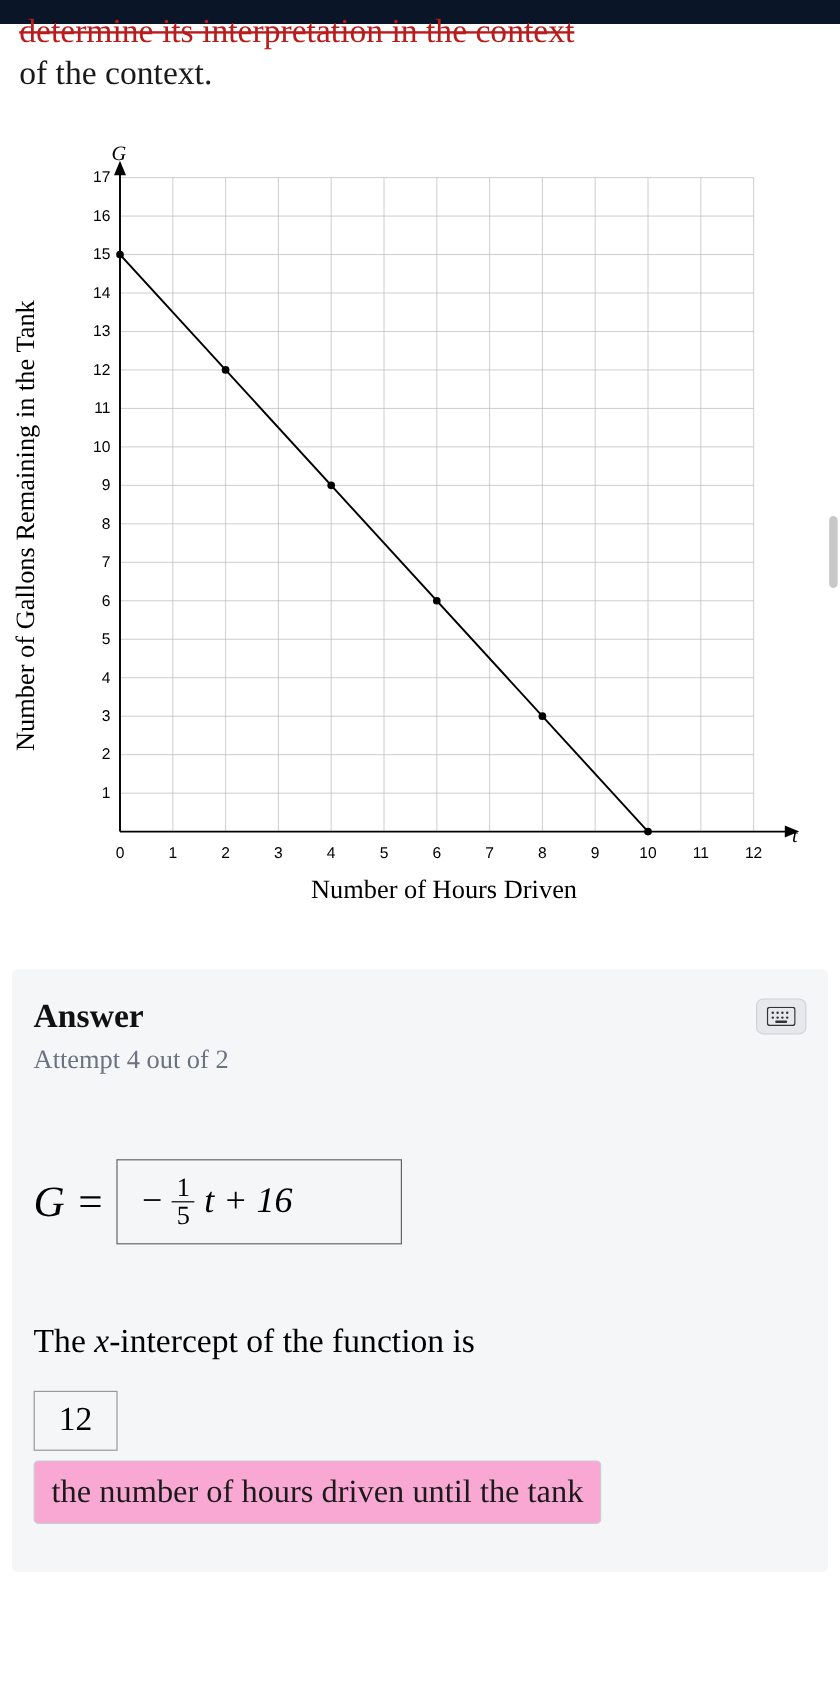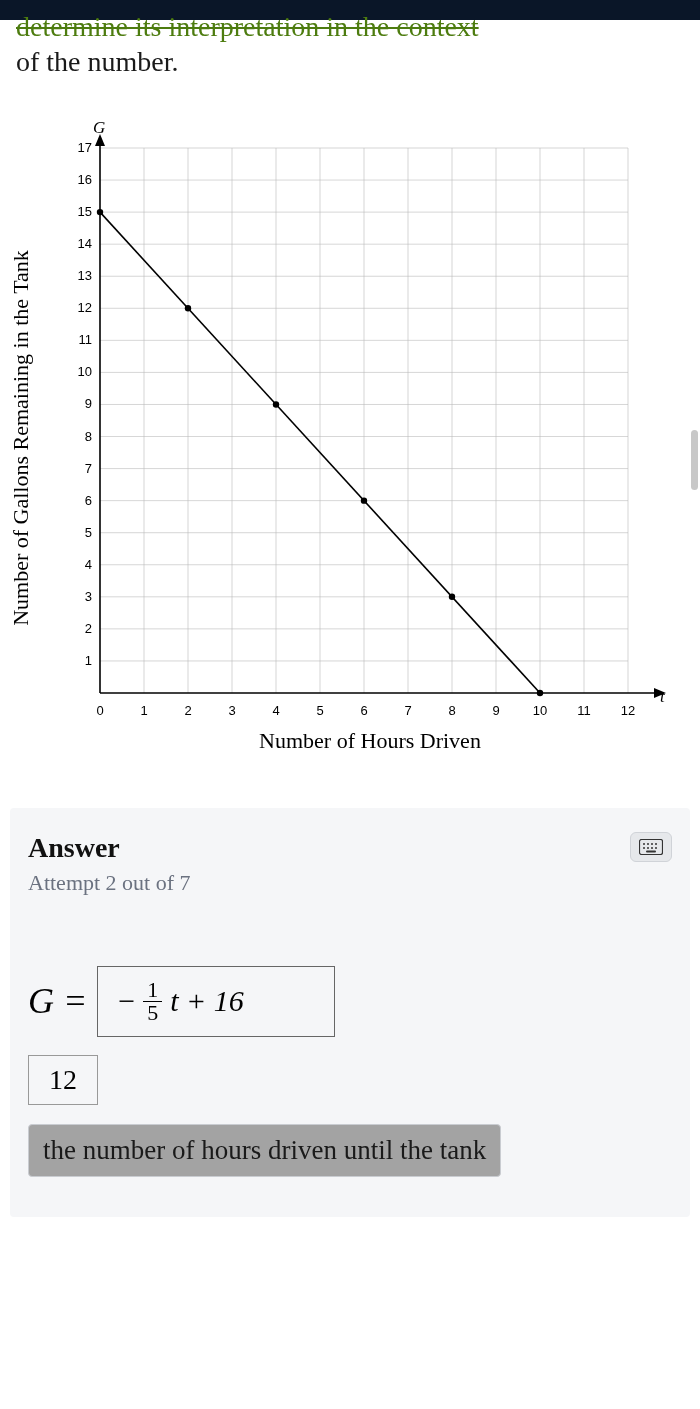--- a/index.html
+++ b/index.html
@@ -11,21 +11,21 @@
   position: relative;
   overflow: hidden;
 }
 .topbar {
   background: #0a1628;
   height: 20px;
   width: 100%;
 }
 .cutoff-text {
   font-size: 28px;
-  color: #4d7c0f;
+  color: #b91c1c;
   padding: 0 16px;
   line-height: 1.2;
   text-decoration: line-through;
   text-decoration-thickness: 2px;
   margin-top: -10px;
 }
 .intro-text {
   font-size: 28px;
   color: #1a1a1a;
   padding: 2px 16px 0 16px;
@@ -121,23 +121,23 @@
   font-size: 28px;
   min-width: 70px;
   vertical-align: middle;
   margin-right: 10px;
 }
 .dropdown-box {
   border: 1.5px solid #c9ccd1;
   border-radius: 4px;
   padding: 10px 14px;
   font-size: 27px;
-  margin-top: 19px;
+  margin-top: 8px;
   color: #1a1a1a;
-  background: #a3a3a3;
+  background: #f9a8d4;
   display: inline-block;
   white-space: nowrap;
 }
 .scrollbar {
   position: absolute;
   right: 2px;
   top: 430px;
   width: 7px;
   height: 60px;
   background: #c8c8c8;
@@ -148,21 +148,21 @@
   align-items: center;
   margin-top: 18px;
 }
 </style>
 </head>
 <body>
 
 <div class="topbar"></div>
 
 <div class="cutoff-text">determine its interpretation in the context</div>
-<div class="intro-text">of the number.</div>
+<div class="intro-text">of the context.</div>
 
 <div class="chart-wrap">
   <svg class="chart-svg" width="670" height="650" viewBox="0 0 670 650">
 
     <text transform="rotate(-90 18 320)" x="18" y="320" text-anchor="middle" font-family="Georgia, serif" font-size="22" fill="#000">Number of Gallons Remaining in the Tank</text>
     <text x="83" y="15" font-style="italic" font-family="Times New Roman, serif" font-size="17" fill="#000">G</text>
     <text x="650" y="584" font-style="italic" font-family="Times New Roman, serif" font-size="17" fill="#000">t</text>
     <text x="360" y="630" text-anchor="middle" font-family="Georgia, serif" font-size="22" fill="#000">Number of Hours Driven</text>
 
     <g id="grid-group">
@@ -260,36 +260,39 @@
           <circle cx="13" cy="5" r="1" fill="#333"></circle>
           <circle cx="17" cy="5" r="1" fill="#333"></circle>
         <circle cx="5" cy="9" r="1" fill="#333"></circle>
           <circle cx="9" cy="9" r="1" fill="#333"></circle>
           <circle cx="13" cy="9" r="1" fill="#333"></circle>
           <circle cx="17" cy="9" r="1" fill="#333"></circle>
         <rect x="7" y="11.5" width="10" height="2" rx="1" fill="#333"></rect>
       </svg>
     </div>
   </div>
-  <div class="attempt-text">Attempt 2 out of 7</div>
+  <div class="attempt-text">Attempt 4 out of 2</div>
 
   <div class="equation-row">
     <span class="eq-prefix">G =</span>
     <div class="eq-input-box">
       <div class="eq-math">
         <span>−</span>
         <span class="frac">
           <span class="num">1</span>
           <span class="den">5</span>
         </span>
         <span style="font-style:italic">t + 16</span>
       </div>
     </div>
   </div>
 
+  <div class="sentence">
+    <span>The </span><span class="math-x">x</span><span>-intercept of the function is</span>
+  </div>
 
   <div class="sentence-row">
     <div class="inline-input">
       <span>12</span>
     </div>
   </div>
 
   <div class="dropdown-box">
     <span>the number of hours driven until the tank</span>
   </div>

